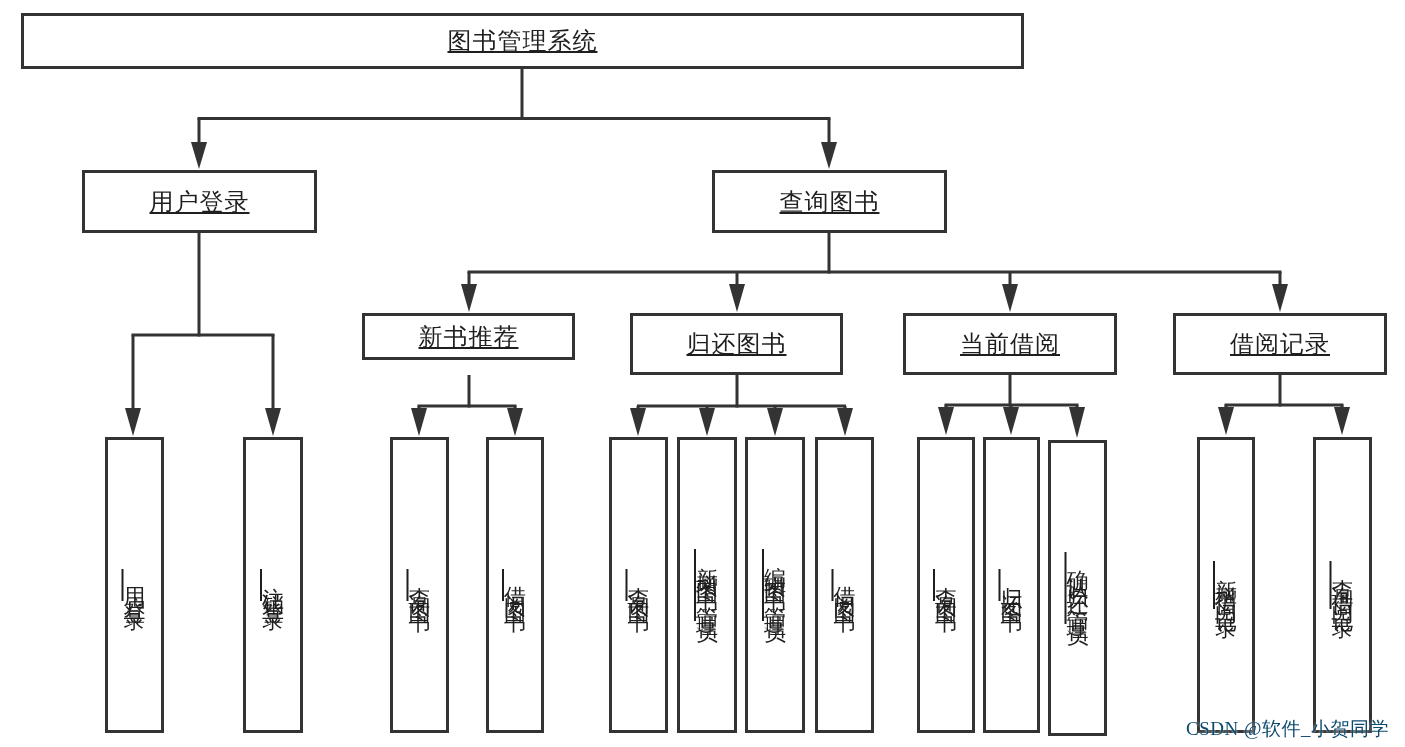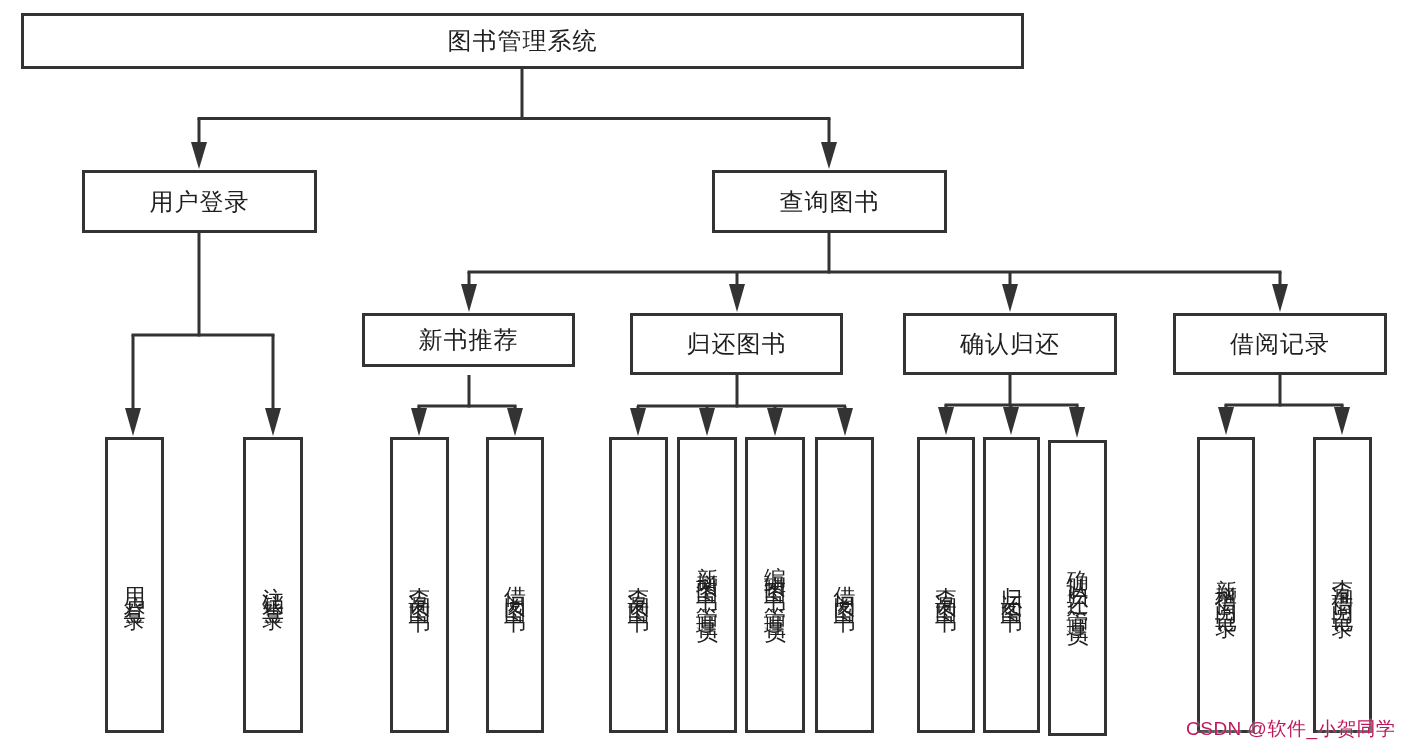--- a/index.html
+++ b/index.html
@@ -3,30 +3,30 @@
 <meta charset="utf-8">
 <style>
   html,body{margin:0;padding:0;background:#fff;}
   .canvas{
     position:relative;width:1405px;height:747px;background:#ffffff;
     font-family:"Liberation Sans","DejaVu Sans",sans-serif;overflow:hidden;
   }
   .wires{position:absolute;left:0;top:0;z-index:1;}
   .node{
     position:absolute;box-sizing:border-box;border:3px solid #333333;background:#ffffff;
-    display:flex;align-items:center;justify-content:center;color:#1f1f1f;z-index:2;
+    display:flex;align-items:center;justify-content:center;color:#1f1f1f;z-index:2;text-decoration:underline;
   }
   .hnode{font-size:24px;letter-spacing:1px;line-height:1;}
   .vnode span{
     writing-mode:vertical-rl;text-orientation:mixed;
     font-size:22px;letter-spacing:8px;line-height:1;
   }
   .watermark{
     position:absolute;z-index:3;font-size:19px;letter-spacing:0.5px;
-    color:#be185d;text-shadow:0 0 3px #ffffff;white-space:nowrap;
+    color:#0c4a6e;text-shadow:0 0 3px #ffffff;white-space:nowrap;font-family:Liberation Serif, serif;
   }
 </style>
 </head>
 <body>
 
 <div class="canvas">
 
   <svg class="wires" width="1405" height="747" viewBox="0 0 1405 747">
     <g stroke="#333333" stroke-width="3" fill="#333333">
 
@@ -109,28 +109,28 @@
     <span>图书管理系统</span>
   </div>
 
   <div class="node hnode" style="left:82px;top:170px;width:235px;height:63px;">
     <span>用户登录</span>
   </div>
   <div class="node hnode" style="left:712px;top:170px;width:235px;height:63px;">
     <span>查询图书</span>
   </div>
 
-  <div class="node hnode" style="left:362px;top:313px;width:213px;height:54px;">
+  <div class="node hnode" style="left:362px;top:313px;width:213px;height:47px;">
     <span>新书推荐</span>
   </div>
   <div class="node hnode" style="left:630px;top:313px;width:213px;height:62px;">
     <span>归还图书</span>
   </div>
   <div class="node hnode" style="left:903px;top:313px;width:214px;height:62px;">
-    <span>确认归还</span>
+    <span>当前借阅</span>
   </div>
   <div class="node hnode" style="left:1173px;top:313px;width:214px;height:62px;">
     <span>借阅记录</span>
   </div>
 
   <div class="node vnode" style="left:105px;top:437px;width:59px;height:296px;">
     <span>用户登录</span>
   </div>
   <div class="node vnode" style="left:243px;top:437px;width:60px;height:296px;">
     <span>注销登录</span>

